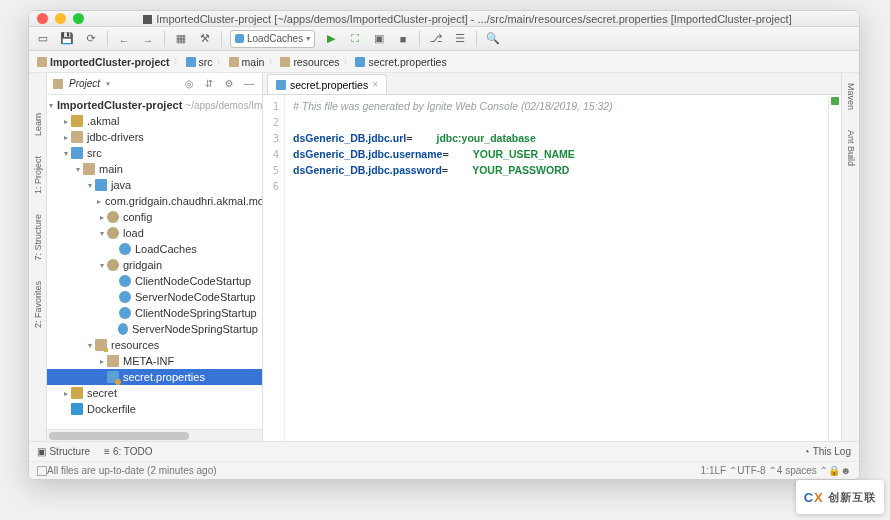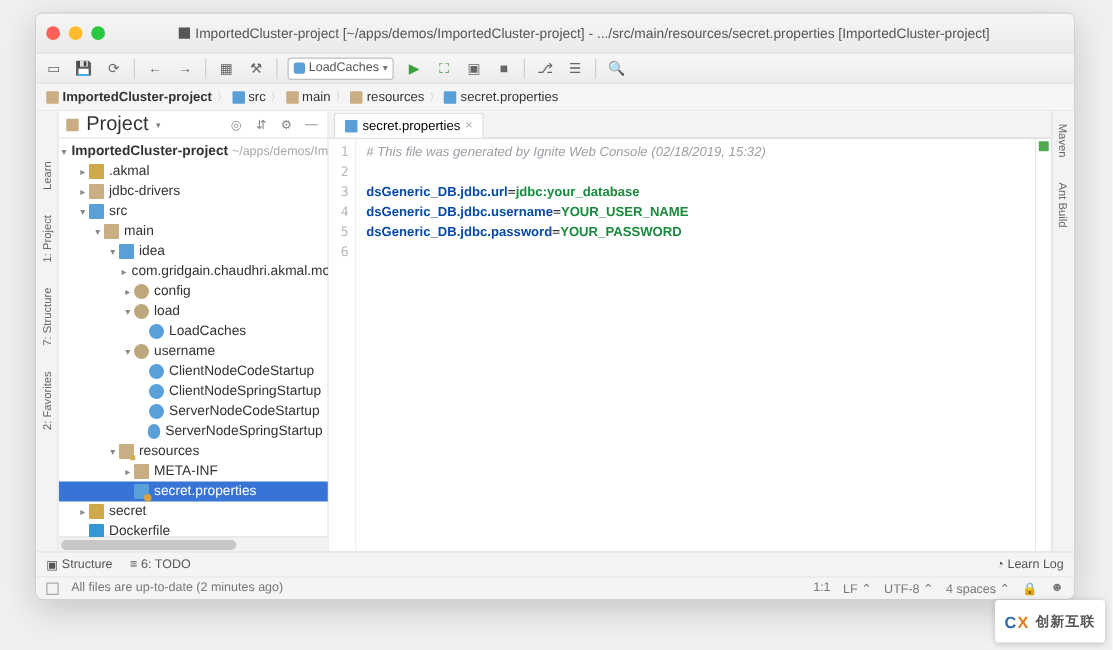--- a/index.html
+++ b/index.html
@@ -1,18 +1,18 @@
 <!DOCTYPE html>
 <html><head>
 <meta charset="utf-8">
 <style>
   * { margin: 0; padding: 0; box-sizing: border-box; font-family: -apple-system, "Helvetica Neue", Arial, sans-serif; }
   body { background: #f0f0f0; width: 890px; height: 520px; position: relative; }
   .window { position:absolute; left:28px; top:10px; width:832px; height:470px; background:#fff; border:1px solid #d0d0d0; border-radius:6px; box-shadow:0 8px 28px rgba(0,0,0,.18); display:flex; flex-direction:column; overflow:hidden; }
-  .titlebar { height:32px; display:flex; align-items:center; padding:0 8px; background:linear-gradient(#f6f6f6,#eaeaea); border-bottom:1px solid #d5d5d5; }
+  .titlebar { height:16px; display:flex; align-items:center; padding:0 8px; background:linear-gradient(#f6f6f6,#eaeaea); border-bottom:1px solid #d5d5d5; }
   .traffic { display:flex; gap:7px; }
   .dot { width:11px; height:11px; border-radius:50%; }
   .dot.r{background:#ff5f57}.dot.y{background:#ffbd2e}.dot.g{background:#28c940}
   .title { flex:1; text-align:center; font-size:11px; color:#555; white-space:nowrap; overflow:hidden; text-overflow:ellipsis; }
   .title .ico { display:inline-block; width:9px; height:9px; background:#555; margin-right:4px; vertical-align:middle; }
   .toolbar { height:24px; display:flex; align-items:center; padding:0 6px; gap:8px; background:linear-gradient(#f7f7f7,#ececec); border-bottom:1px solid #d5d5d5; }
   .tbtn { width:16px; height:16px; display:flex; align-items:center; justify-content:center; color:#666; font-size:11px; }
   .sep { width:1px; height:16px; background:#cfcfcf; }
   .combo { display:flex; align-items:center; border:1px solid #bfbfbf; border-radius:3px; height:18px; padding:0 4px; font-size:10px; color:#555; gap:3px; background:#fff; }
   .combo .icn { width:9px; height:9px; background:#5aa0d8; border-radius:2px; }
@@ -25,21 +25,21 @@
   .fico.folder { background:#c9ad83; border-radius:1px; }
   .fico.folder-s { background:#5aa0d8; border-radius:1px; }
   .fico.props { background:#5aa0d8; border-radius:1px; position:relative; }
   .main { flex:1; display:flex; overflow:hidden; }
   .left-gutter, .right-gutter { width:18px; background:#f3f3f3; border-right:1px solid #e0e0e0; display:flex; flex-direction:column; align-items:center; padding-top:40px; gap:20px; }
   .right-gutter { border-right:none; border-left:1px solid #e0e0e0; padding-top:10px; }
   .vtext { writing-mode:vertical-rl; transform:rotate(180deg); font-size:9px; color:#666; display:flex; align-items:center; gap:3px; }
   .panel { width:216px; background:#fff; border-right:1px solid #e0e0e0; display:flex; flex-direction:column; }
   .panel-head { height:22px; display:flex; align-items:center; padding:0 6px; gap:6px; border-bottom:1px solid #e6e6e6; }
   .panel-head .hico { width:10px; height:10px; background:#c9ad83; }
-  .panel-head .lbl { font-size:16px; color:#333; }
+  .panel-head .lbl { font-size:10px; color:#333;font-style:italic; }
   .panel-head .arr { font-size:7px; color:#777; }
   .panel-head .spacer { flex:1; }
   .panel-head .act { width:14px; font-size:10px; color:#888; text-align:center; }
   .tree { flex:1; overflow:auto; font-size:11px; color:#333; padding:2px 0 12px 0; }
   .tree .row { display:flex; align-items:center; height:16px; padding-right:4px; white-space:nowrap; }
   .tree .row.sel { background:#3874d6; color:#fff; }
   .tree .tw { width:10px; text-align:center; color:#888; font-size:8px; }
   .tree .row.sel .tw { color:#cfe0ff; }
   .tree .ic { width:12px; height:12px; margin-right:4px; display:inline-block; border-radius:1px; }
   .ic.fold { background:#c9ad83; }
@@ -60,25 +60,25 @@
   .tabs { height:22px; display:flex; align-items:flex-end; background:#f3f3f3; border-bottom:1px solid #d9d9d9; padding-left:4px; }
   .tab { display:flex; align-items:center; gap:4px; height:20px; padding:0 8px; font-size:10.5px; background:#fff; border:1px solid #d9d9d9; border-bottom:none; border-radius:3px 3px 0 0; margin-right:2px; }
   .tab .close { color:#aaa; font-size:10px; }
   .code-wrap { flex:1; display:flex; overflow:hidden; position:relative; }
   .lnums { width:22px; padding:3px 5px 0 0; text-align:right; font-family:Menlo,Consolas,monospace; font-size:10.5px; color:#b8b8b8; line-height:16px; background:#fff; border-right:1px solid #f0f0f0; }
   .code { flex:1; padding:3px 8px; font-family:Menlo,Consolas,monospace; font-size:10.5px; line-height:16px; white-space:pre; color:#333; border-right:1px solid #e8e8e8; }
   .marks { width:12px; background:#fff; position:relative; }
   .marks .ok { position:absolute; right:2px; top:2px; width:8px; height:8px; background:#4faa4f; border-radius:1px; }
   .c-com { color:#9aa0a6; font-style:italic; }
   .c-key { color:#0a4aa3; font-weight:600; }
-  .c-val { color:#1b8a3e; font-weight:600; }
+  .c-val { color:#1b8a3e; font-weight:600;margin-left:24px; }
   .bottom-tabs { height:20px; display:flex; align-items:center; padding:0 8px; gap:14px; background:#f4f4f4; border-top:1px solid #e2e2e2; }
   .bottom-tabs .vp { font-size:10px; color:#555; display:flex; align-items:center; gap:3px; }
   .bottom-tabs .spacer{flex:1}
-  .statusbar { height:18px; display:flex; align-items:center; padding:0 8px; gap:10px; font-size:10px; color:#777; background:#f4f4f4; border-top:1px solid #e8e8e8; }
+  .statusbar { height:18px; display:flex; align-items:center; padding:0 8px; gap:0; font-size:10px; color:#777; background:#f4f4f4; border-top:1px solid #e8e8e8; }
   .statusbar .spacer{flex:1}
   .statusbar .box { width:10px; height:10px; border:1px solid #aaa; }
   .watermark { position:absolute; right:6px; bottom:6px; width:88px; height:34px; background:#fff; border-radius:3px; box-shadow:0 1px 5px rgba(0,0,0,.2); display:flex; align-items:center; justify-content:center; font-size:13px; font-weight:600; color:#2b6cb0; letter-spacing:1px; }
   .watermark span.o { color:#e07b1f; }
 </style>
 </head>
 <body>
 
 <div class="window">
 
@@ -188,21 +188,21 @@
             <span>src</span>
           </div>
         <div class="row" style="padding-left:26px">
             <span class="tw">▾</span>
             <span class="ic fold"></span>
             <span>main</span>
           </div>
         <div class="row" style="padding-left:38px">
             <span class="tw">▾</span>
             <span class="ic fold-b"></span>
-            <span>idea</span>
+            <span>java</span>
           </div>
         <div class="row" style="padding-left:50px">
             <span class="tw">▸</span>
             <span class="ic pkg"></span>
             <span>com.gridgain.chaudhri.akmal.model</span>
           </div>
         <div class="row" style="padding-left:50px">
             <span class="tw">▸</span>
             <span class="ic pkg"></span>
             <span>config</span>
@@ -213,36 +213,36 @@
             <span>load</span>
           </div>
         <div class="row" style="padding-left:62px">
             <span class="tw"></span>
             <span class="ic cls"></span>
             <span>LoadCaches</span>
           </div>
         <div class="row" style="padding-left:50px">
             <span class="tw">▾</span>
             <span class="ic pkg"></span>
-            <span>username</span>
+            <span>gridgain</span>
           </div>
         <div class="row" style="padding-left:62px">
             <span class="tw"></span>
             <span class="ic cls"></span>
             <span>ClientNodeCodeStartup</span>
           </div>
         <div class="row" style="padding-left:62px">
             <span class="tw"></span>
             <span class="ic cls"></span>
+            <span>ServerNodeCodeStartup</span>
+          </div>
+        <div class="row" style="padding-left:62px">
+            <span class="tw"></span>
+            <span class="ic cls"></span>
             <span>ClientNodeSpringStartup</span>
-          </div>
-        <div class="row" style="padding-left:62px">
-            <span class="tw"></span>
-            <span class="ic cls"></span>
-            <span>ServerNodeCodeStartup</span>
           </div>
         <div class="row" style="padding-left:62px">
             <span class="tw"></span>
             <span class="ic cls"></span>
             <span>ServerNodeSpringStartup</span>
           </div>
         <div class="row" style="padding-left:38px">
             <span class="tw">▾</span>
             <span class="ic res"></span>
             <span>resources</span>
@@ -299,21 +299,21 @@
     <div class="right-gutter">
       <div class="vtext" style="transform:none">Maven</div>
       <div class="vtext" style="transform:none">Ant Build</div>
     </div>
   </div>
 
   <div class="bottom-tabs">
     <div class="vp">▣ <span>Structure</span></div>
     <div class="vp">≡ <span>6: TODO</span></div>
     <div class="spacer"></div>
-    <div class="vp">◔ <span>Learn Log</span></div>
+    <div class="vp">◔ <span>This Log</span></div>
   </div>
 
   <div class="statusbar">
     <div class="box"></div>
     <span>All files are up-to-date (2 minutes ago)</span>
     <div class="spacer"></div>
     <span>1:1</span>
     <span><span>LF</span> ⌃</span>
     <span><span>UTF-8</span> ⌃</span>
     <span><span>4 spaces</span> ⌃</span>

